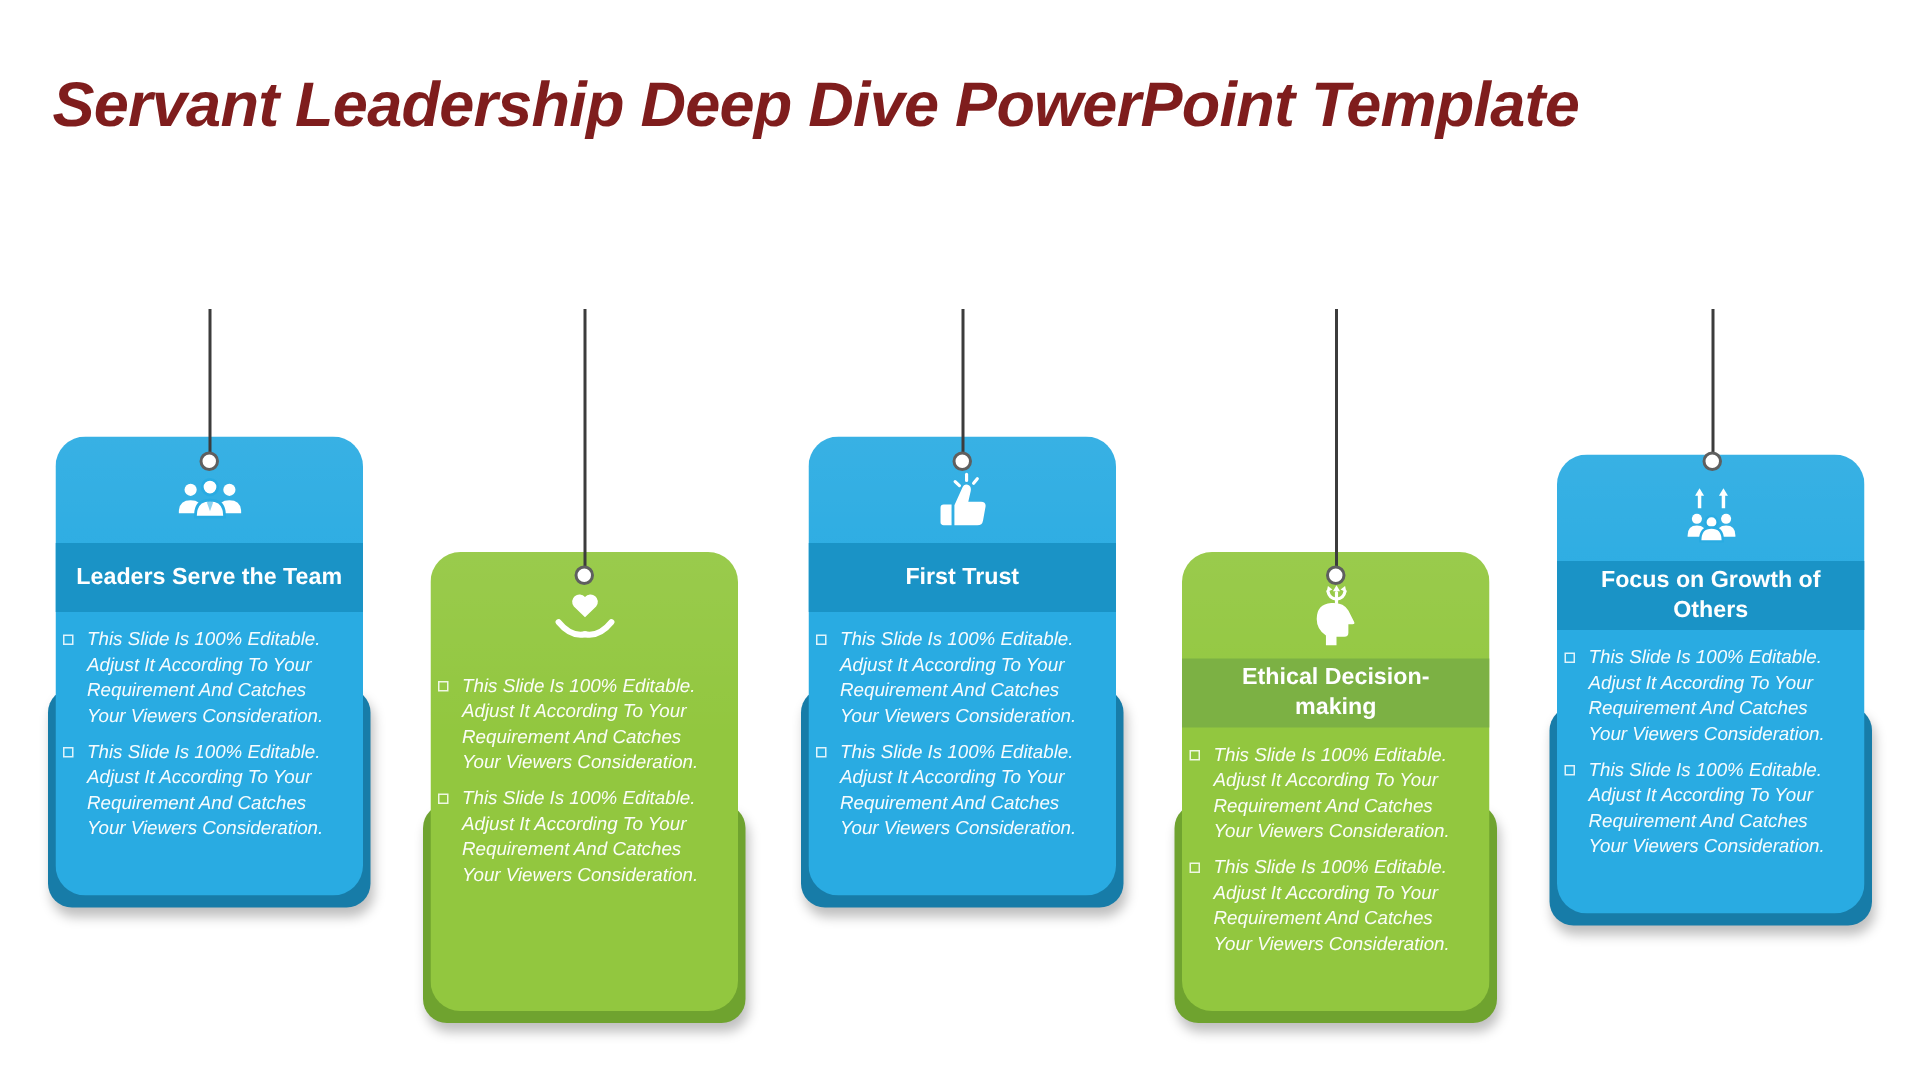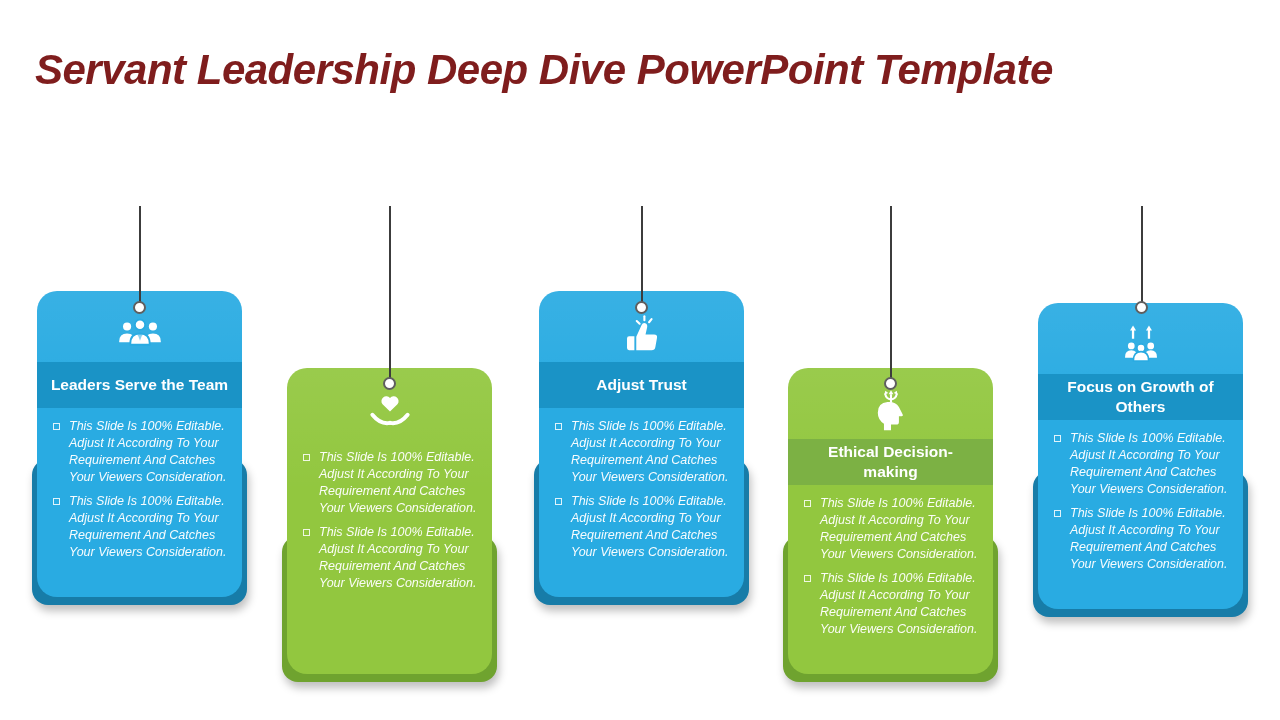--- a/index.html
+++ b/index.html
@@ -26,21 +26,21 @@
   .card--green{--main:#92C73F;--band:#7CB144;--dark:#6FA32F;}
   .card-back{position:absolute;left:-5px;right:-5px;top:168px;bottom:-8px;
          background:var(--dark);border-radius:16px;box-shadow:2px 6px 8px rgba(0,0,0,.25);}
   .card-front{position:absolute;inset:0;background:var(--main);border-radius:20px;overflow:hidden;
          background-image:linear-gradient(180deg,rgba(255,255,255,.07),rgba(0,0,0,0) 40%);}
   .icon-zone{height:71px;display:flex;align-items:center;justify-content:center;padding-top:12px;
          box-sizing:border-box;}
   .title-band{height:46px;background:var(--band);display:flex;align-items:center;justify-content:center;
          text-align:center;padding:0 13px;}
   .title-band h3{margin:0;font-size:15.5px;line-height:20px;font-weight:700;color:#fff;}
-  .card-body{padding:10px 14px 0 13px;}
+  .card-body{padding:10px 14px 0 2px;}
   .bullet{display:flex;margin-bottom:7px;}
   .bullet .marker{flex:none;width:5px;height:5px;border:1px solid rgba(255,255,255,.85);
          margin:5px 9px 0 3px;}
   .bullet p{margin:0;font-size:12.5px;line-height:17px;font-style:italic;color:rgba(255,255,255,.96);}
   svg{display:block;}
 </style>
 </head>
 <body>
 
 <div class="slide">
@@ -131,21 +131,21 @@
             <path d="M17 40V26l5.6-12.3q1.2-2.9 3.8-2t2 4.3l-1.7 7.6h8.9q3.7 0 3.1 3.6L37 36.6q-.5 3.4-4 3.4z"></path>
           </g>
           <g stroke="#fff" stroke-width="2.2" stroke-linecap="round" fill="none">
             <path d="M17.5 9.5l3 2.8"></path>
             <path d="M25.5 4.5v4.2"></path>
             <path d="M33 7.5l-2.6 3.2"></path>
           </g>
         </svg>
       </div>
       <div class="title-band">
-        <h3>Adjust Trust</h3>
+        <h3>First Trust</h3>
       </div>
       <div class="card-body">
         <div class="bullet">
           <span class="marker"></span>
           <p>This Slide Is 100% Editable. Adjust It According To Your Requirement And Catches Your Viewers Consideration.</p>
         </div>
         <div class="bullet">
           <span class="marker"></span>
           <p>This Slide Is 100% Editable. Adjust It According To Your Requirement And Catches Your Viewers Consideration.</p>
         </div>

